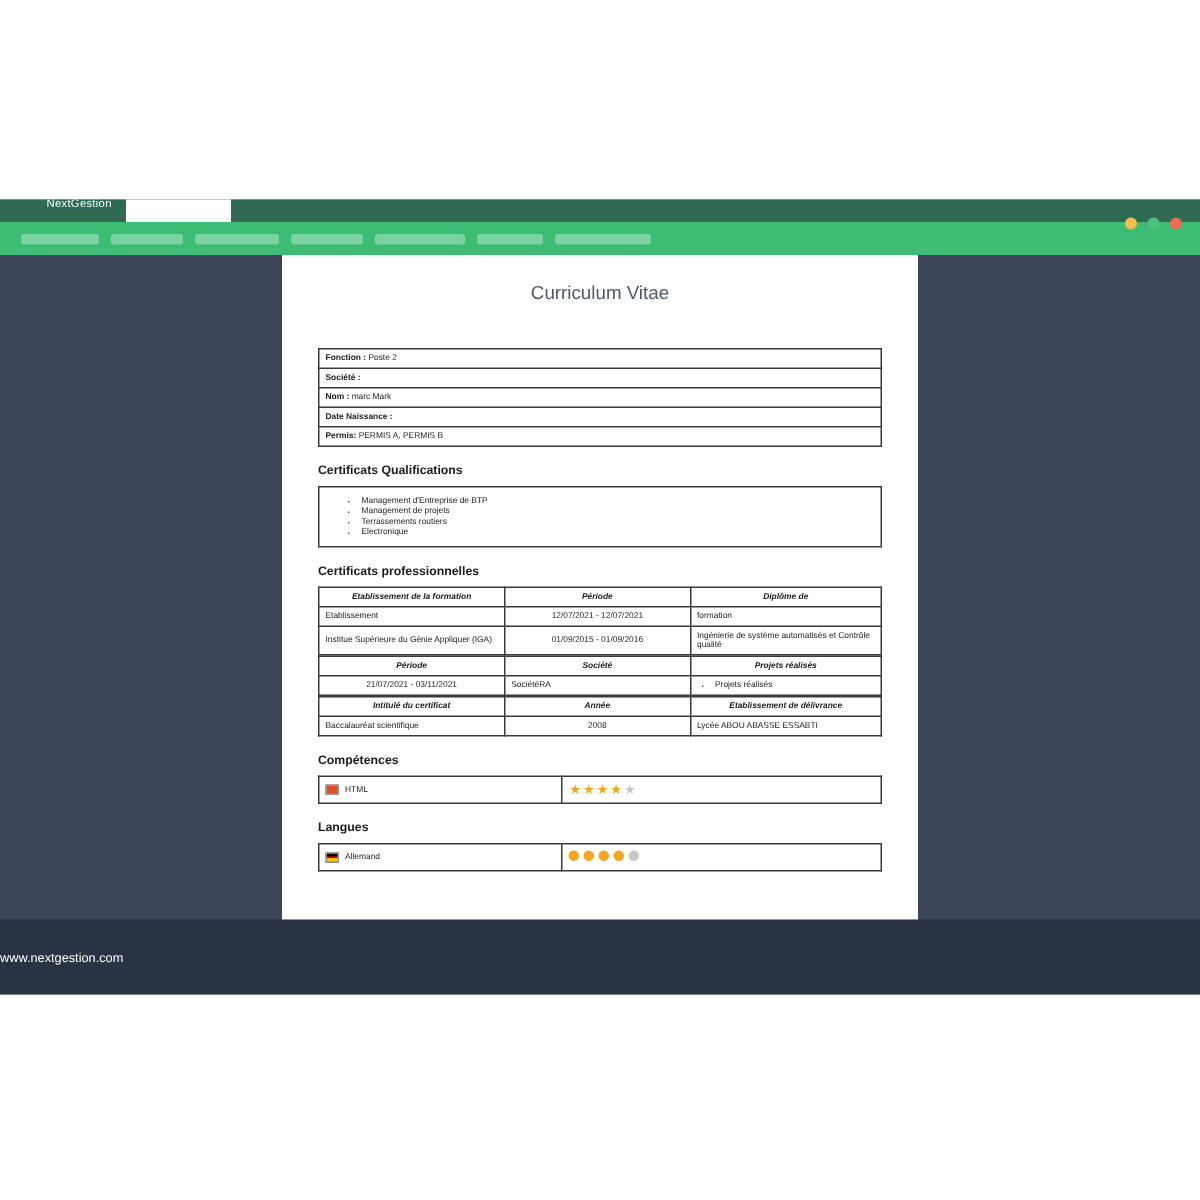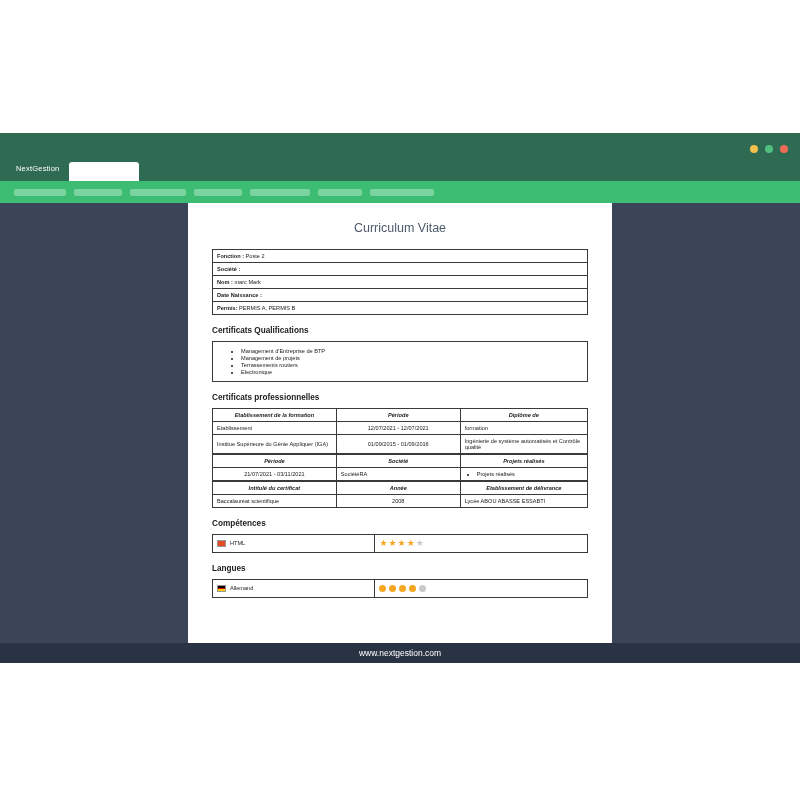--- a/index.html
+++ b/index.html
@@ -22,25 +22,26 @@
     position: absolute;
     left: 0;
     top: 133px;
     width: 800px;
     height: 530px;
     background: #323c4e;
     overflow: hidden;
   }
   .titlebar {
     position: relative;
-    height: 48px;
+    height: 15px;
     background: #2c5c4a;
     background: #2e6b52;
     display: flex;
     align-items: flex-end;
+    padding-left: 15px;
   }
   .brand {
     color: #ffffff;
     font-size: 7.5px;
     padding: 0 8px 8px 16px;
     letter-spacing: .2px;
   }
   .tab-active {
     width: 70px;
     height: 19px;
@@ -85,21 +86,21 @@
     top: 0;
     width: 424px;
     height: 460px;
     background: #ffffff;
     overflow: hidden;
   }
   .cv-title {
     text-align: center;
     color: #4c5a6b;
     font-size: 12.5px;
-    margin: 18px 0 14px 0;
+    margin: 18px 0 30px 0;
     font-weight: normal;
   }
   .doc {
     padding: 0 24px;
     color: #1b1b1b;
   }
   table.bx {
     width: 100%;
     border-collapse: collapse;
     font-size: 5.6px;
@@ -158,27 +159,27 @@
   .star-off { color: #c9c9c9; }
   .dots { display: inline-flex; gap: 3px; align-items: center; }
   .ddot { width: 7px; height: 7px; border-radius: 50%; }
   .ddot.on { background: #f5a623; }
   .ddot.off { background: #c9c9c9; }
   .footer {
     position: absolute;
     left: 0;
     bottom: 0;
     width: 800px;
-    height: 20px;
+    height: 50px;
     background: #2a3344;
     color: #ffffff;
     font-size: 8.5px;
     display: flex;
     align-items: center;
-    justify-content: center;
+    justify-content: flex-start;
   }
 </style>
 </head>
 <body>
 
 <div id="app">
 
   <div class="window">
 
     <div class="titlebar">

